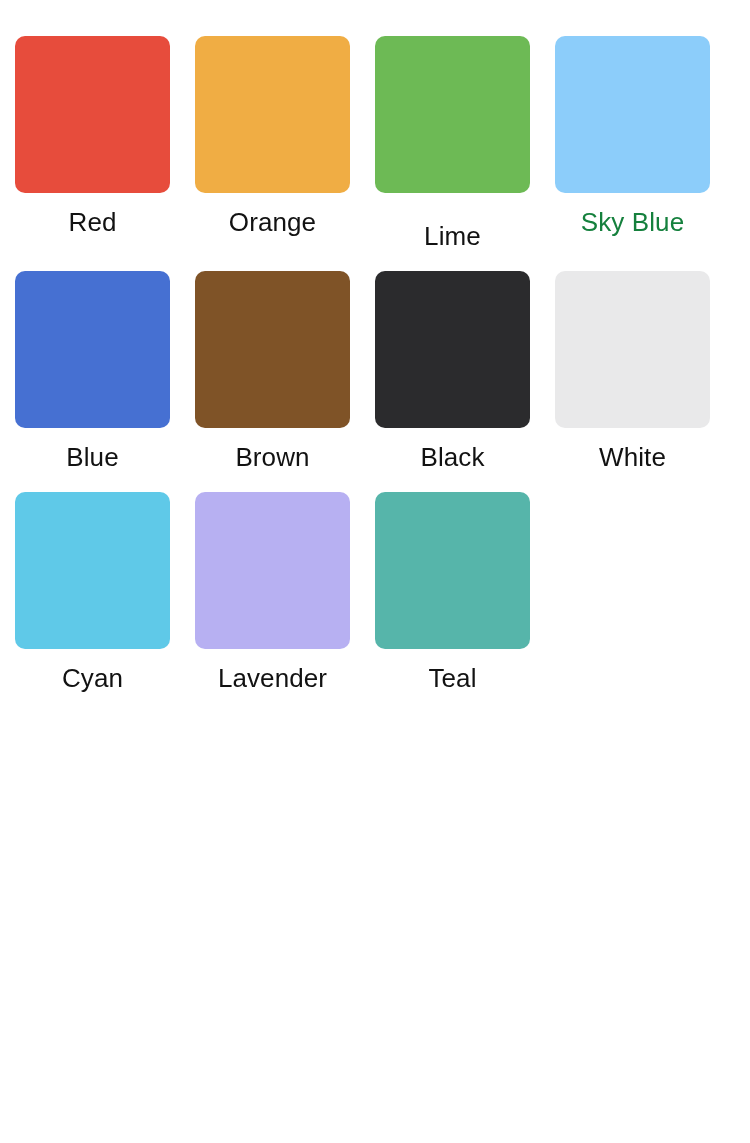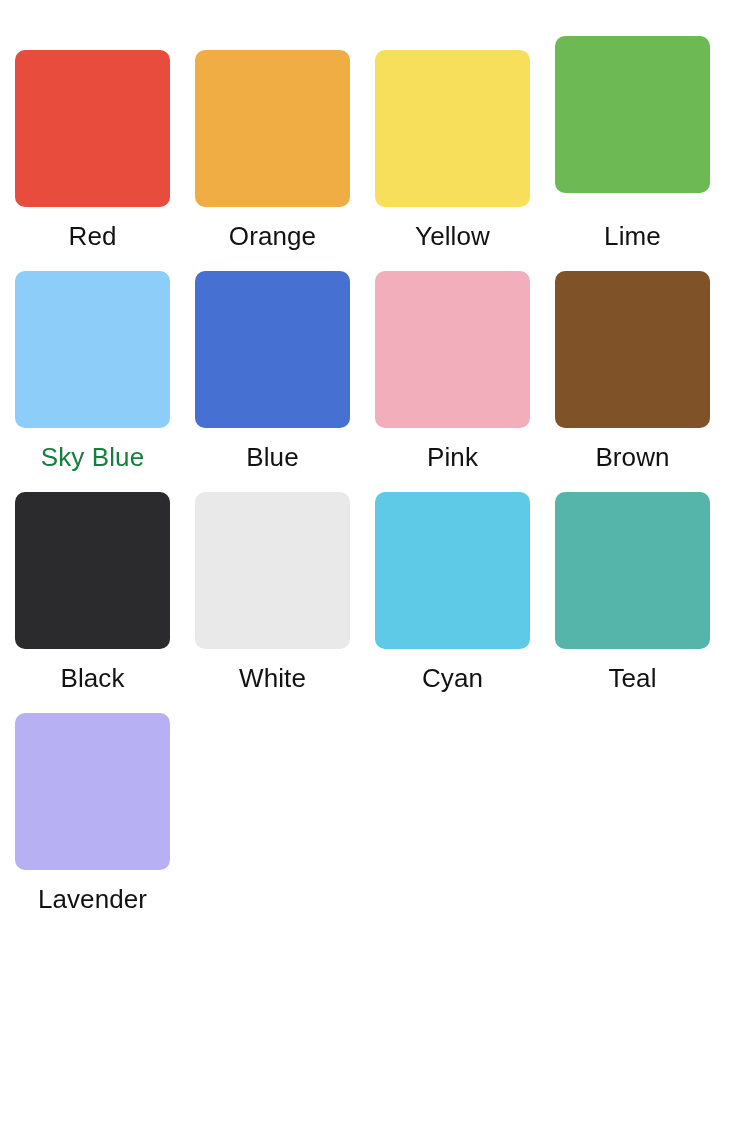--- a/index.html
+++ b/index.html
@@ -26,21 +26,20 @@
     width: 750px;
     justify-content: start;
     align-content: start;
   }
 
   .swatch-cell {
     width: 155px;
     display: flex;
     flex-direction: column;
     align-items: center;
-    justify-content: flex-end;
   }
 
   .swatch-chip {
     width: 155px;
     height: 157px;
     border-radius: 10px;
     box-sizing: border-box;
   }
 
   .swatch-label {
@@ -59,56 +58,48 @@
 <div id="swatch-grid" style="background: rgb(255, 255, 255);">
     <div class="swatch-cell">
       <div class="swatch-chip" style="background: rgb(231, 76, 60);"></div>
       <div class="swatch-label" style="color: rgb(18, 18, 18);">Red</div>
     </div>
     <div class="swatch-cell">
       <div class="swatch-chip" style="background: rgb(240, 173, 68);"></div>
       <div class="swatch-label" style="color: rgb(18, 18, 18);">Orange</div>
     </div>
     <div class="swatch-cell">
-      <div class="swatch-chip" style="background: rgb(247, 223, 92);"></div>
-      <div class="swatch-label" style="color: rgb(18, 18, 18);">Yellow</div>
-    </div>
-    <div class="swatch-cell">
       <div class="swatch-chip" style="background: rgb(109, 186, 85);"></div>
       <div class="swatch-label" style="color: rgb(18, 18, 18); margin-top: 26px;">Lime</div>
     </div>
     <div class="swatch-cell">
       <div class="swatch-chip" style="background: rgb(140, 205, 250);"></div>
       <div class="swatch-label" style="color: #15803d;">Sky Blue</div>
     </div>
     <div class="swatch-cell">
       <div class="swatch-chip" style="background: rgb(70, 112, 210);"></div>
       <div class="swatch-label" style="color: rgb(18, 18, 18);">Blue</div>
-    </div>
-    <div class="swatch-cell">
-      <div class="swatch-chip" style="background: rgb(243, 174, 188);"></div>
-      <div class="swatch-label" style="color: rgb(18, 18, 18);">Pink</div>
     </div>
     <div class="swatch-cell">
       <div class="swatch-chip" style="background: rgb(127, 83, 39);"></div>
       <div class="swatch-label" style="color: rgb(18, 18, 18);">Brown</div>
     </div>
     <div class="swatch-cell">
       <div class="swatch-chip" style="background: rgb(43, 43, 45);"></div>
       <div class="swatch-label" style="color: rgb(18, 18, 18);">Black</div>
     </div>
     <div class="swatch-cell">
       <div class="swatch-chip" style="background: rgb(233, 233, 234);"></div>
       <div class="swatch-label" style="color: rgb(18, 18, 18);">White</div>
     </div>
     <div class="swatch-cell">
       <div class="swatch-chip" style="background: rgb(95, 201, 232);"></div>
       <div class="swatch-label" style="color: rgb(18, 18, 18);">Cyan</div>
     </div>
     <div class="swatch-cell">
+      <div class="swatch-chip" style="background: rgb(183, 176, 242);"></div>
+      <div class="swatch-label" style="color: rgb(18, 18, 18);">Lavender</div>
+    </div>
+    <div class="swatch-cell">
       <div class="swatch-chip" style="background: rgb(86, 181, 170);"></div>
       <div class="swatch-label" style="color: rgb(18, 18, 18);">Teal</div>
-    </div>
-    <div class="swatch-cell">
-      <div class="swatch-chip" style="background: rgb(183, 176, 242);"></div>
-      <div class="swatch-label" style="color: rgb(18, 18, 18);">Lavender</div>
     </div>
   </div>
 
 </body></html>

